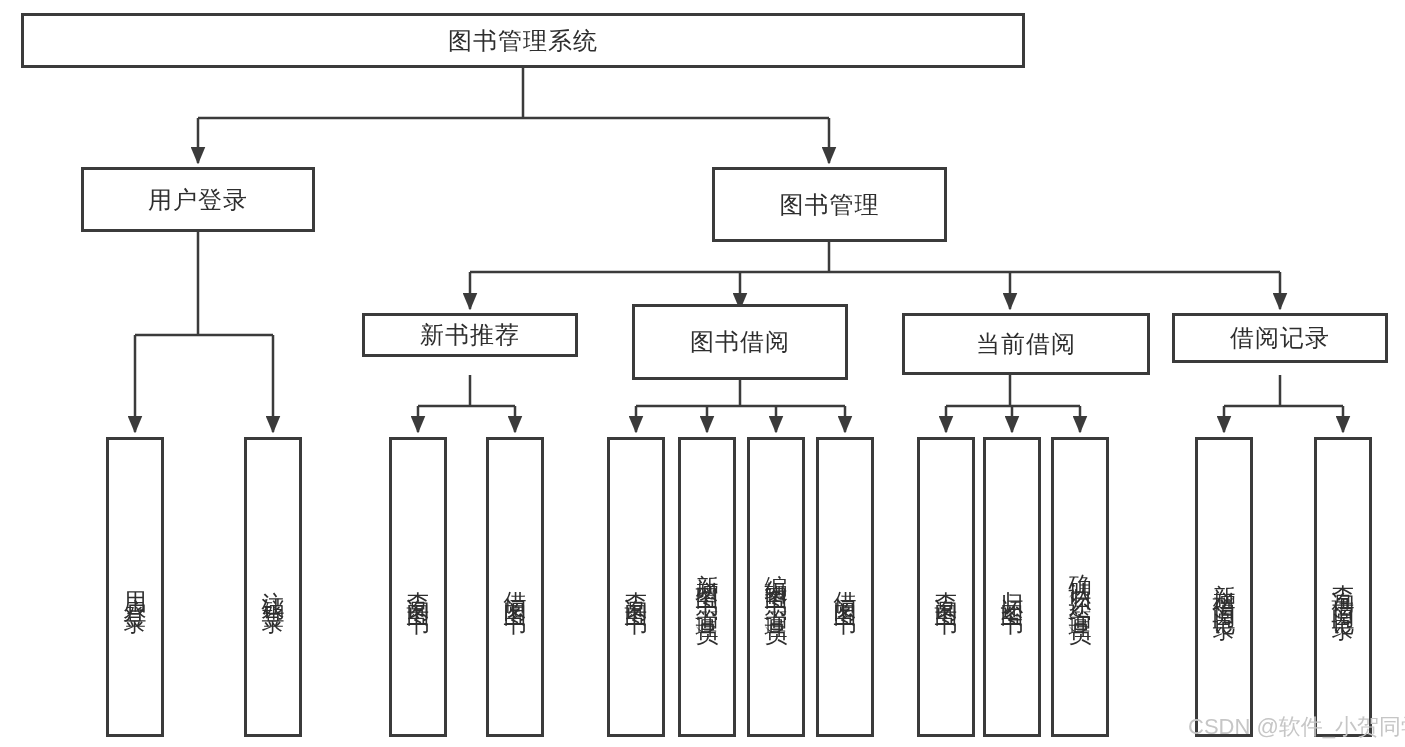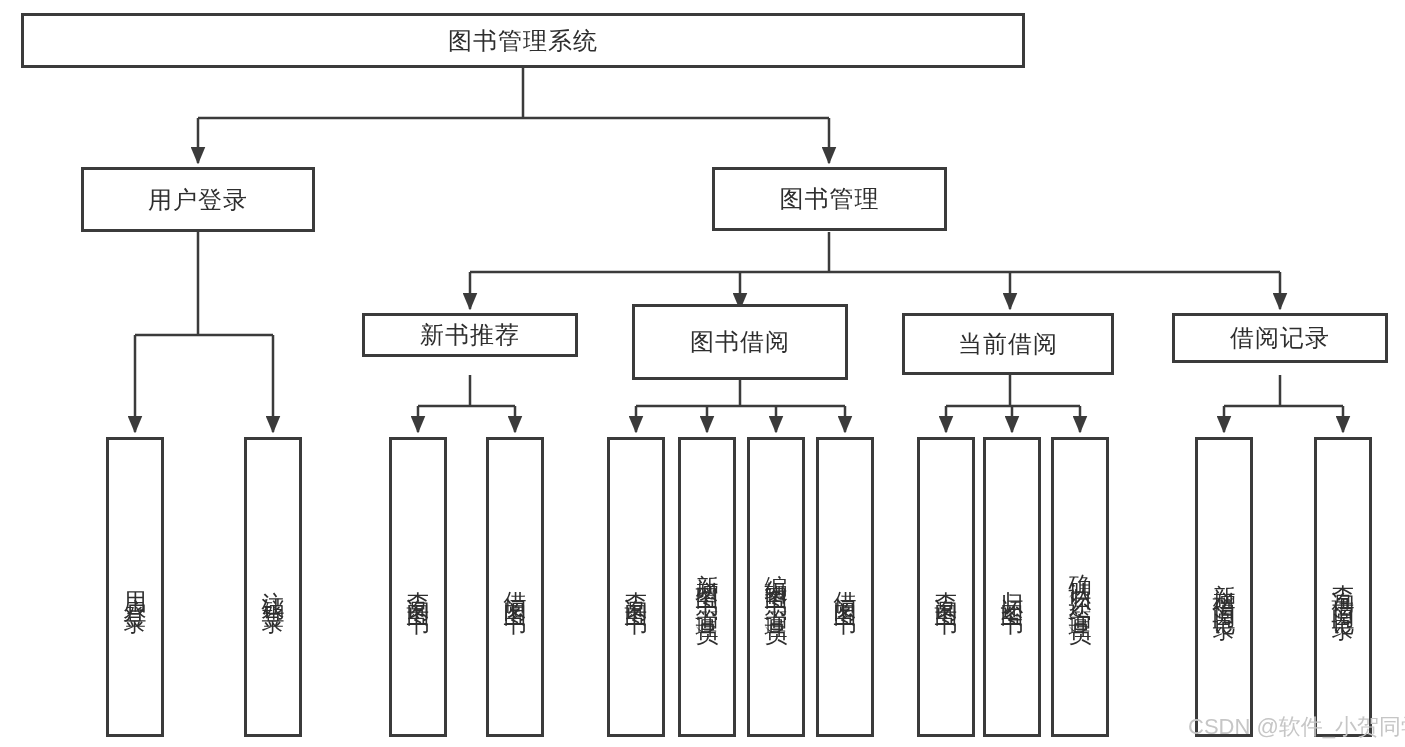--- a/index.html
+++ b/index.html
@@ -95,31 +95,31 @@
     </g>
   </svg>
 
   <div class="node" style="left:21px;top:13px;width:1004px;height:55px">
     <span class="node-label">图书管理系统</span>
   </div>
 
   <div class="node" style="left:81px;top:167px;width:234px;height:65px">
     <span class="node-label">用户登录</span>
   </div>
-  <div class="node" style="left:712px;top:167px;width:235px;height:64px">
+  <div class="node" style="left:712px;top:167px;width:235px;height:75px">
     <span class="node-label">图书管理</span>
   </div>
 
   <div class="node" style="left:362px;top:313px;width:216px;height:44px">
     <span class="node-label">新书推荐</span>
   </div>
   <div class="node" style="left:632px;top:304px;width:216px;height:76px">
     <span class="node-label">图书借阅</span>
   </div>
-  <div class="node" style="left:902px;top:313px;width:212px;height:62px">
+  <div class="node" style="left:902px;top:313px;width:248px;height:62px">
     <span class="node-label">当前借阅</span>
   </div>
   <div class="node" style="left:1172px;top:313px;width:216px;height:50px">
     <span class="node-label">借阅记录</span>
   </div>
 
   <div class="leaf" style="left:106px">
     <span class="vtext">用户登录</span>
   </div>
   <div class="leaf" style="left:244px">

